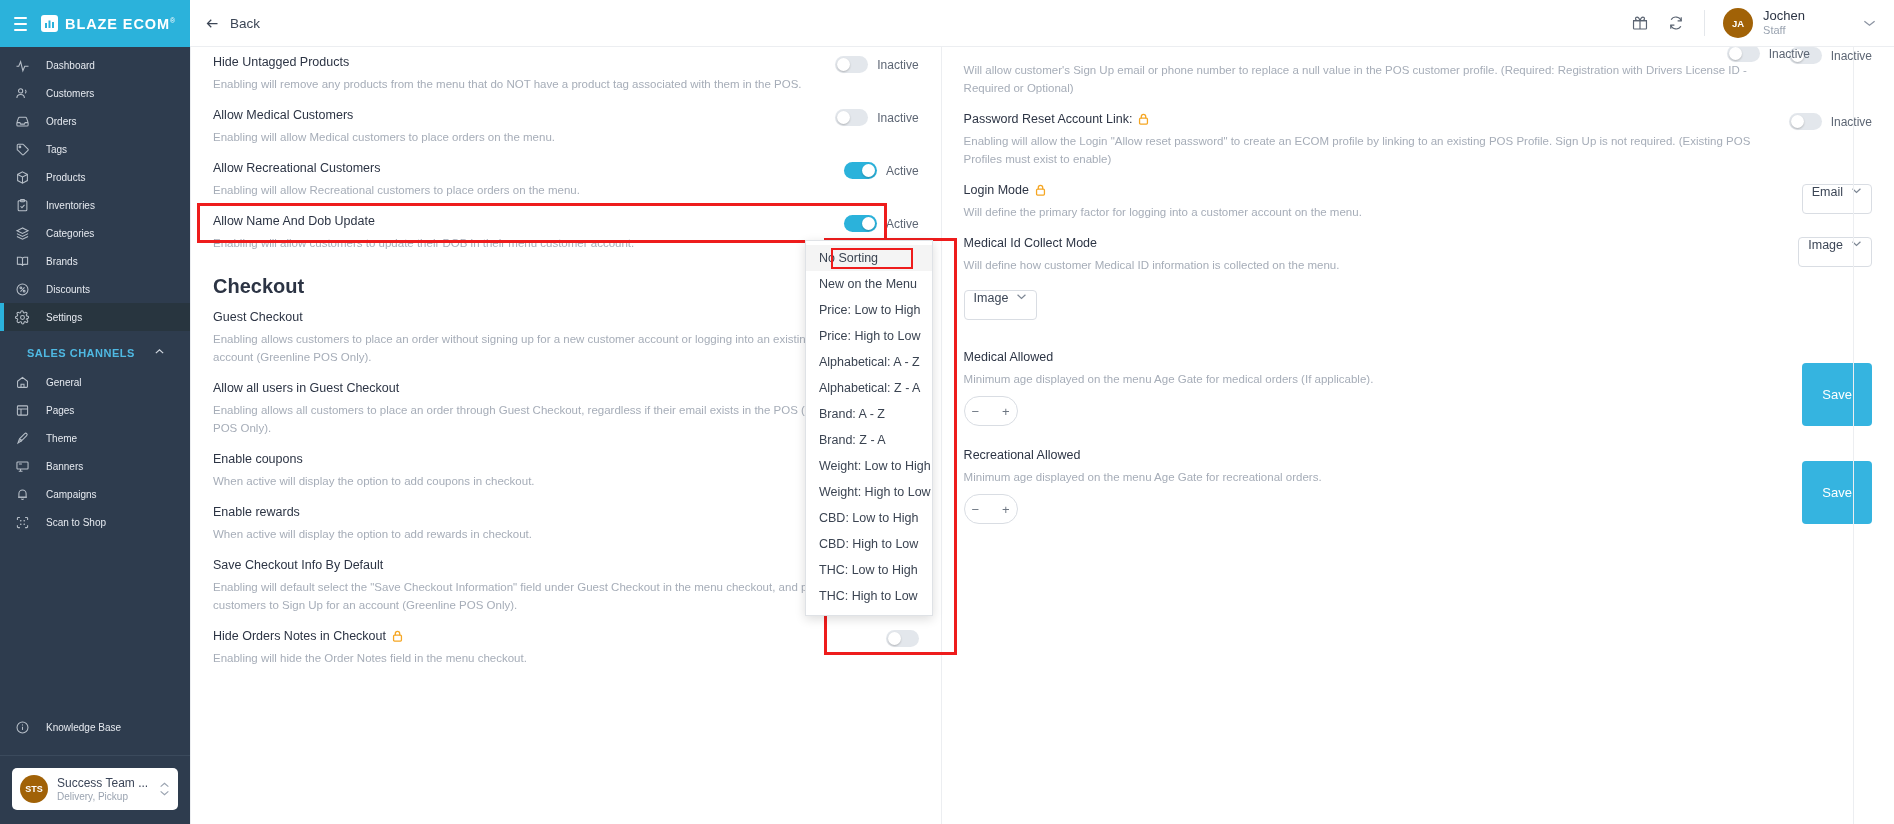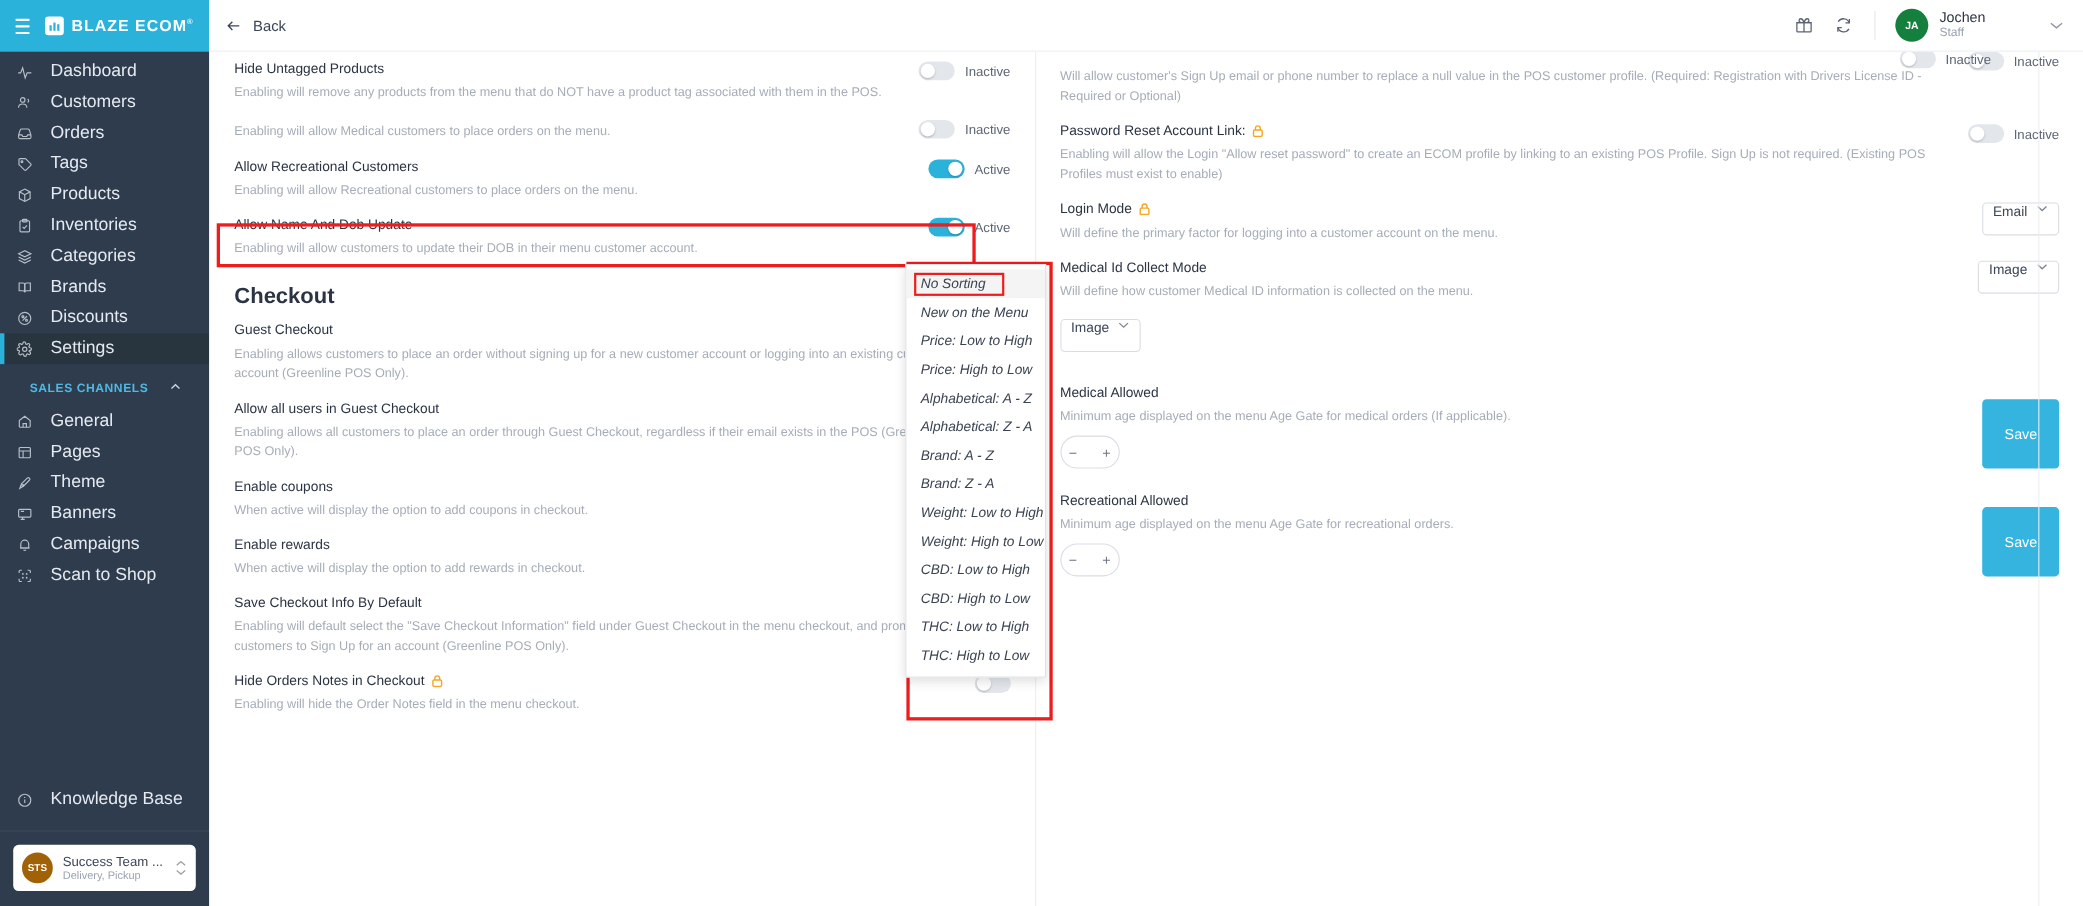--- a/index.html
+++ b/index.html
@@ -35,21 +35,21 @@
   .brand-text {
     color:#fff; font-size:14.5px; font-weight:bold; letter-spacing:.9px;
     white-space:nowrap;
   }
   .brand-text sup { font-size:7px; vertical-align: super; font-weight:normal;}
 
   .sb-nav { padding-top: 4px; }
   .sb-item {
     display:flex; align-items:center; gap:15px;
     height: 28px; padding: 0 0 0 14px;
-    color:#e6eaf0; font-size:16px;
+    color:#e6eaf0; font-size:10px;
     cursor:pointer; position:relative;
   }
   .sb-item .ic { width:17px; height:17px; flex:0 0 17px; display:flex; align-items:center; justify-content:center; opacity:.85;}
   .sb-item .ic svg { display:block; }
   .sb-item.active { background:#28353f; }
   .sb-item.active::before {
     content:""; position:absolute; left:0; top:0; bottom:0; width:4px; background:#2bb2db;
   }
   .sb-section {
     display:flex; align-items:center; justify-content:space-between;
@@ -87,21 +87,21 @@
     display:flex; align-items:center; padding: 0 18px 0 14px;
     position:relative; z-index: 5;
   }
   .back-btn { display:flex; align-items:center; gap:10px; cursor:pointer; color:#3c4656; font-size:13.5px; }
   .back-arrow { width:16px; height:16px; display:flex; align-items:center; justify-content:center; }
   .top-right { margin-left:auto; display:flex; align-items:center; gap:16px; }
   .top-icon { width:20px; height:20px; display:flex; align-items:center; justify-content:center; cursor:pointer; color:#5b6472; }
   .top-sep { width:1px; height:26px; background:#e4e7eb; margin: 0 2px; }
   .user-chip { display:flex; align-items:center; gap:10px; cursor:pointer; }
   .user-av {
-    width:30px; height:30px; border-radius:50%; background:#15803d; color:#fff;
+    width:30px; height:30px; border-radius:50%; background:#a16207; color:#fff;
     font-size:9.5px; font-weight:bold; display:flex; align-items:center; justify-content:center;
   }
   .user-name { font-size:13px; color:#2c3444; line-height:1.15; }
   .user-role { font-size:11px; color:#9aa3b0; line-height:1.2; }
   .user-caret { margin-left: 48px; color:#8d95a3; font-size:12px; }
 
   
   .content { position:absolute; inset:47px 0 0 0; display:flex; }
   .col { position:relative; padding: 0 22px 0 22px; }
   .col-left { width: 852px; border-left:1px solid #eceef1; }
@@ -462,20 +462,21 @@
           <div class="row-ctl">
             <span class="toggle off">
                 <span class="knob"></span>
               </span>
             <span class="toggle-lbl">Inactive</span>
           </div>
         </div>
 
         <div class="row">
           <div class="row-txt">
+            <div class="row-title">Allow Medical Customers</div>
             <div class="row-desc">Enabling will allow Medical customers to place orders on the menu.</div>
           </div>
           <div class="row-ctl">
             <span class="toggle off">
                 <span class="knob"></span>
               </span>
             <span class="toggle-lbl">Inactive</span>
           </div>
         </div>
 
@@ -722,21 +723,21 @@
           </span>
         <span class="toggle-lbl">Inactive</span>
       </div>
 
     </div>
 
     <div class="hl-rect" style="left:7px; top:203px; width:690px; height:40px;"></div>
 
     <div class="hl-rect" style="left:634px; top:238px; width:133px; height:417px;"></div>
 
-    <div class="dropdown" style="left:633px; top:240px; width:128px;font-style:italic;">
+    <div class="dropdown" style="left:615px; top:240px; width:128px;">
       <div class="dd-item selected">No Sorting</div>
       <div class="dd-item">New on the Menu</div>
       <div class="dd-item">Price: Low to High</div>
       <div class="dd-item">Price: High to Low</div>
       <div class="dd-item">Alphabetical: A - Z</div>
       <div class="dd-item">Alphabetical: Z - A</div>
       <div class="dd-item">Brand: A - Z</div>
       <div class="dd-item">Brand: Z - A</div>
       <div class="dd-item">Weight: Low to High</div>
       <div class="dd-item">Weight: High to Low</div>

